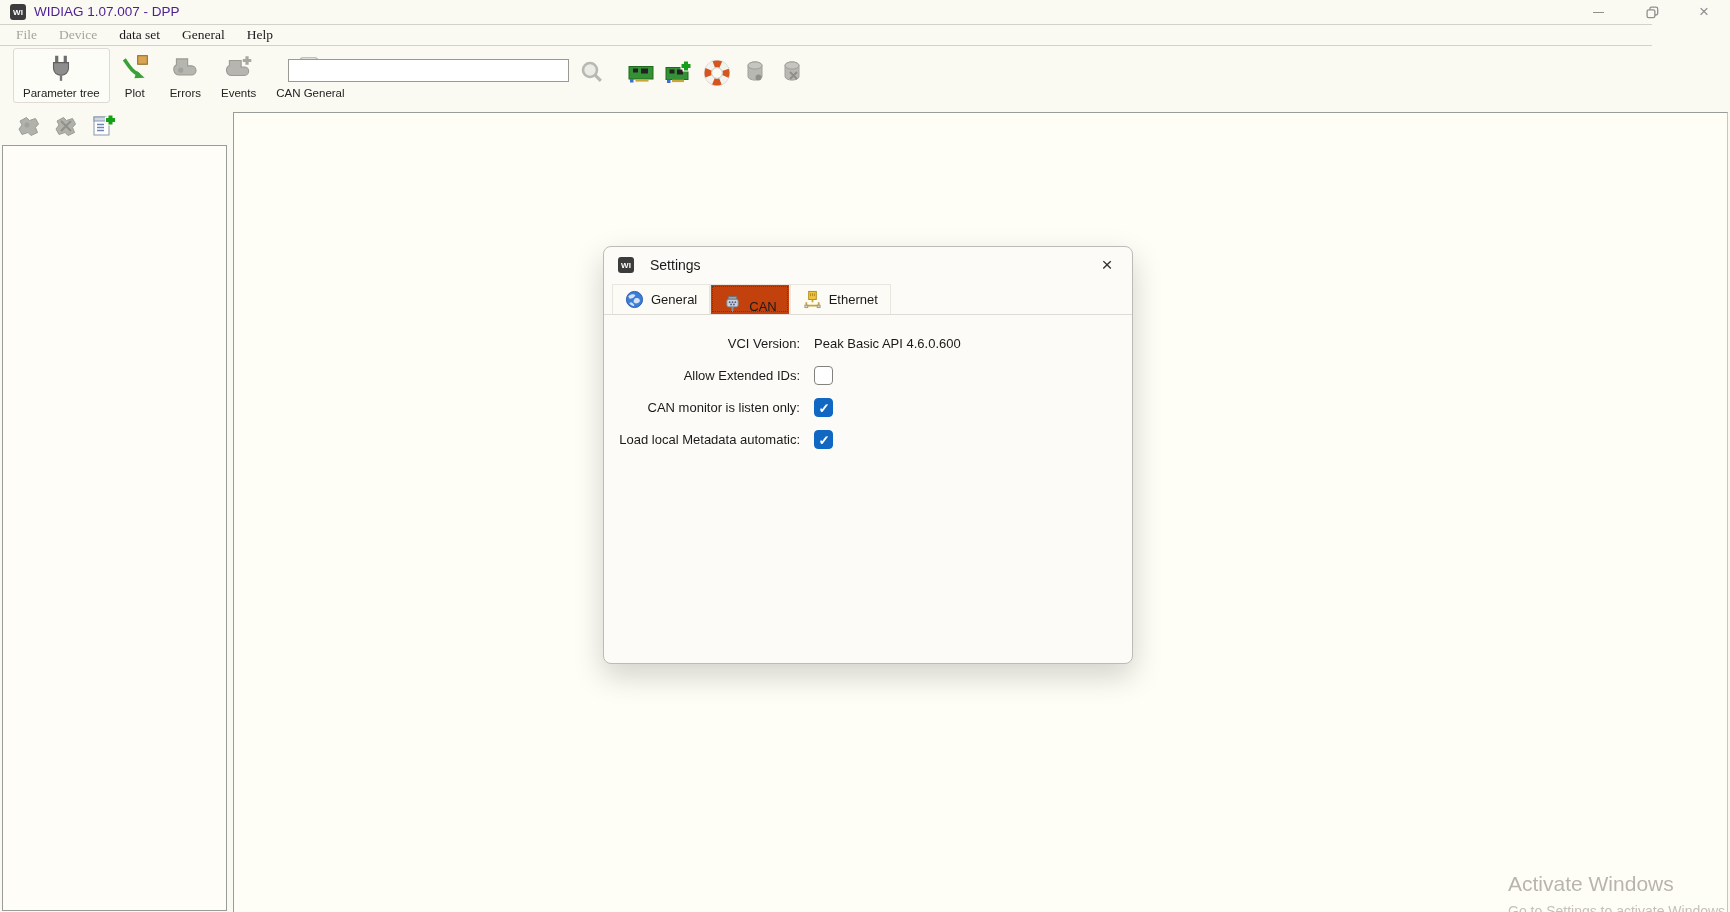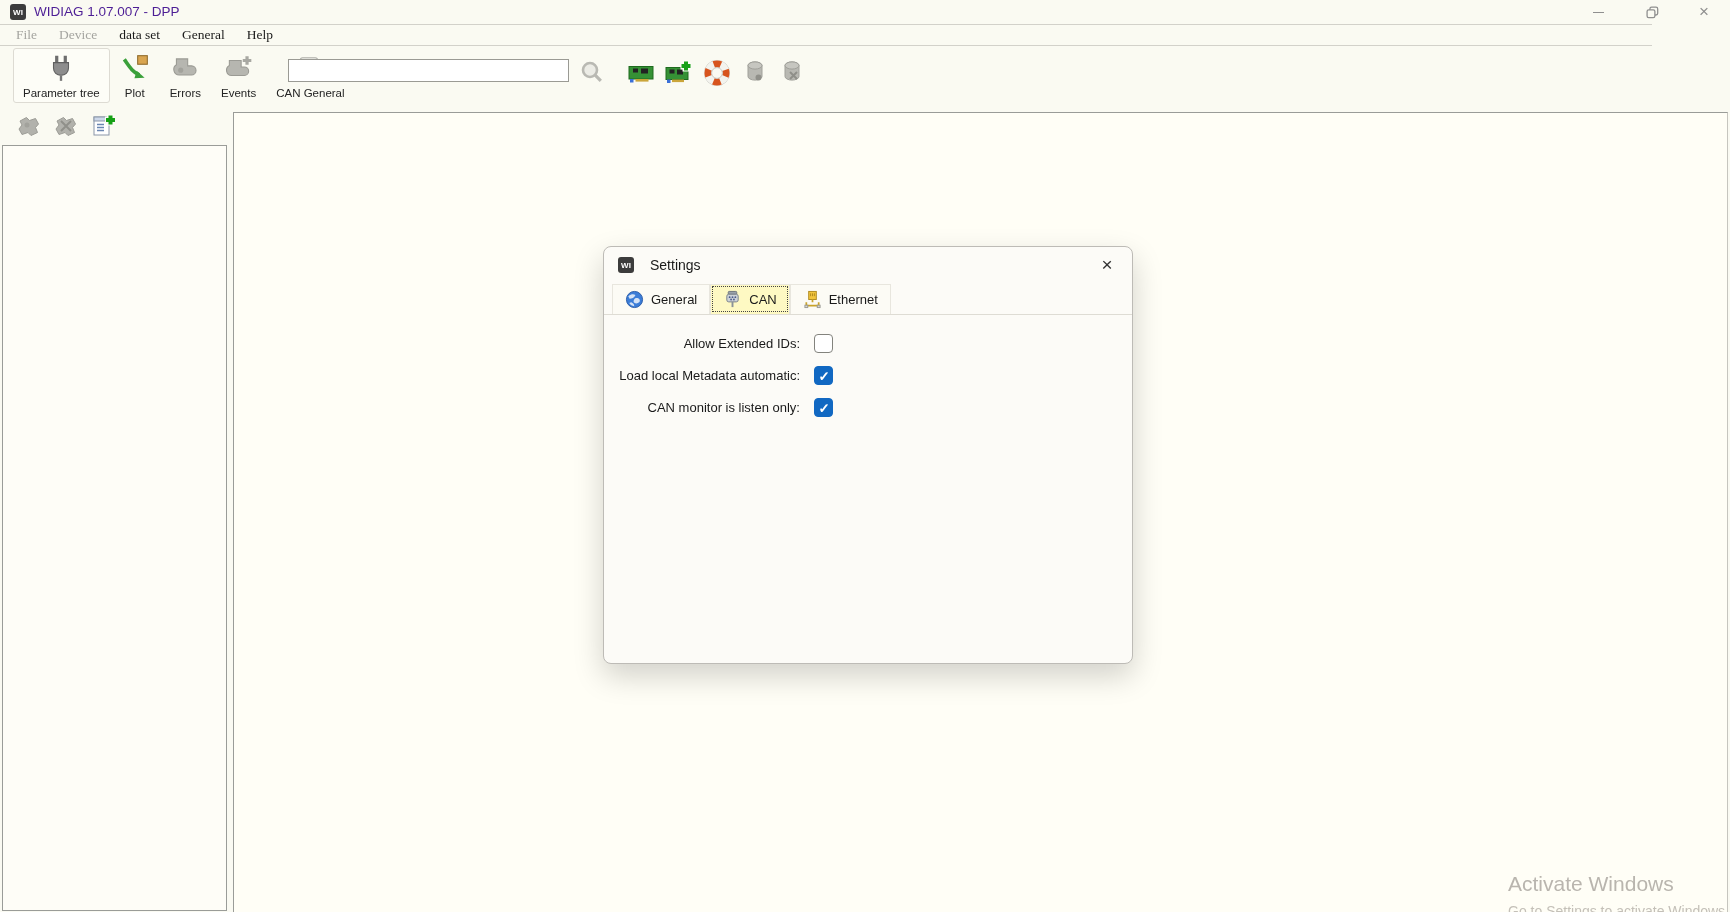--- a/index.html
+++ b/index.html
@@ -64,21 +64,21 @@
   .dlg-titlebar { position:relative; height:36px; display:flex; align-items:center; padding-left:14px; }
   .dlg-icon { width:16px; height:16px; background:#3c3c3c; border-radius:3px; color:#fff;
     font-size:8px; font-weight:bold; display:flex; align-items:center; justify-content:center; }
   .dlg-title { margin-left:16px; font-size:14px; color:#1a1a1a; }
   .dlg-close { position:absolute; right:14px; top:7px; width:22px; height:22px;
     display:flex; align-items:center; justify-content:center; font-size:19px; color:#333; }
   .dlg-tabstrip { position:relative; display:flex; align-items:flex-end; height:32px;
     padding-left:8px; border-bottom:1px solid #dedcd4; }
   .dtab { display:inline-flex; align-items:center; gap:7px; height:30px; padding:0 12px;
     font-size:13px; background:#fcfbf5; border:1px solid #e8e6de; border-bottom:none; }
-  .dtab[data-active="true"] { background:#fef9c3; outline:1px dotted #444; outline-offset:-3px; }
+  .dtab[data-active="true"] { background:#c2410c; outline:1px dotted #444; outline-offset:-3px;align-items:flex-end; }
   .dtab .tico { width:19px; height:19px; }
   .dlg-content { padding-top:19px; }
   .drow { display:flex; align-items:center; margin-bottom:13px; height:19px; }
   .dlabel { width:210px; text-align:right; font-size:13px; padding-right:14px; white-space:nowrap; }
   .dvalue { font-size:13px; }
   .cb { width:19px; height:19px; border:1px solid #83837d; border-radius:4px; background:#fff;
     position:relative; }
   .cb[data-checked="true"] { background:#1168c2; border-color:#1168c2; }
   .cb[data-checked="true"]::after { content:"✓"; position:absolute; left:3.5px; top:0.5px;
     color:#fff; font-size:13.5px; font-weight:bold; line-height:17px; }
@@ -268,31 +268,35 @@
           <path d="M10 10 v3 M3.5 16.5 h13 M3.5 16.5 v-3.5 M16.5 16.5 v-3.5" stroke="#c9a32a" stroke-width="1.8" fill="none"></path>
           <rect x="2" y="16" width="3" height="2.5" fill="#d8d8d2" stroke="#9a9a94"></rect>
           <rect x="15" y="16" width="3" height="2.5" fill="#d8d8d2" stroke="#9a9a94"></rect>
         </svg>
         <span>Ethernet</span>
       </div>
     </div>
 
     <div class="dlg-content">
       <div class="drow">
+        <span class="dlabel">VCI Version:</span>
+        <span class="dvalue">Peak Basic API 4.6.0.600</span>
+      </div>
+      <div class="drow">
         <span class="dlabel">Allow Extended IDs:</span>
         <span class="cb" data-checked="false"></span>
+      </div>
+      <div class="drow">
+        <span class="dlabel">CAN monitor is listen only:</span>
+        <span class="cb" data-checked="true"></span>
       </div>
       <div class="drow">
         <span class="dlabel">Load local Metadata automatic:</span>
         <span class="cb" data-checked="true"></span>
       </div>
-      <div class="drow">
-        <span class="dlabel">CAN monitor is listen only:</span>
-        <span class="cb" data-checked="true"></span>
-      </div>
     </div>
 
   </div>
 
   <div class="watermark">
     <div class="wm1">Activate Windows</div>
     <div class="wm2">Go to Settings to activate Windows.</div>
   </div>
 
 </div>

